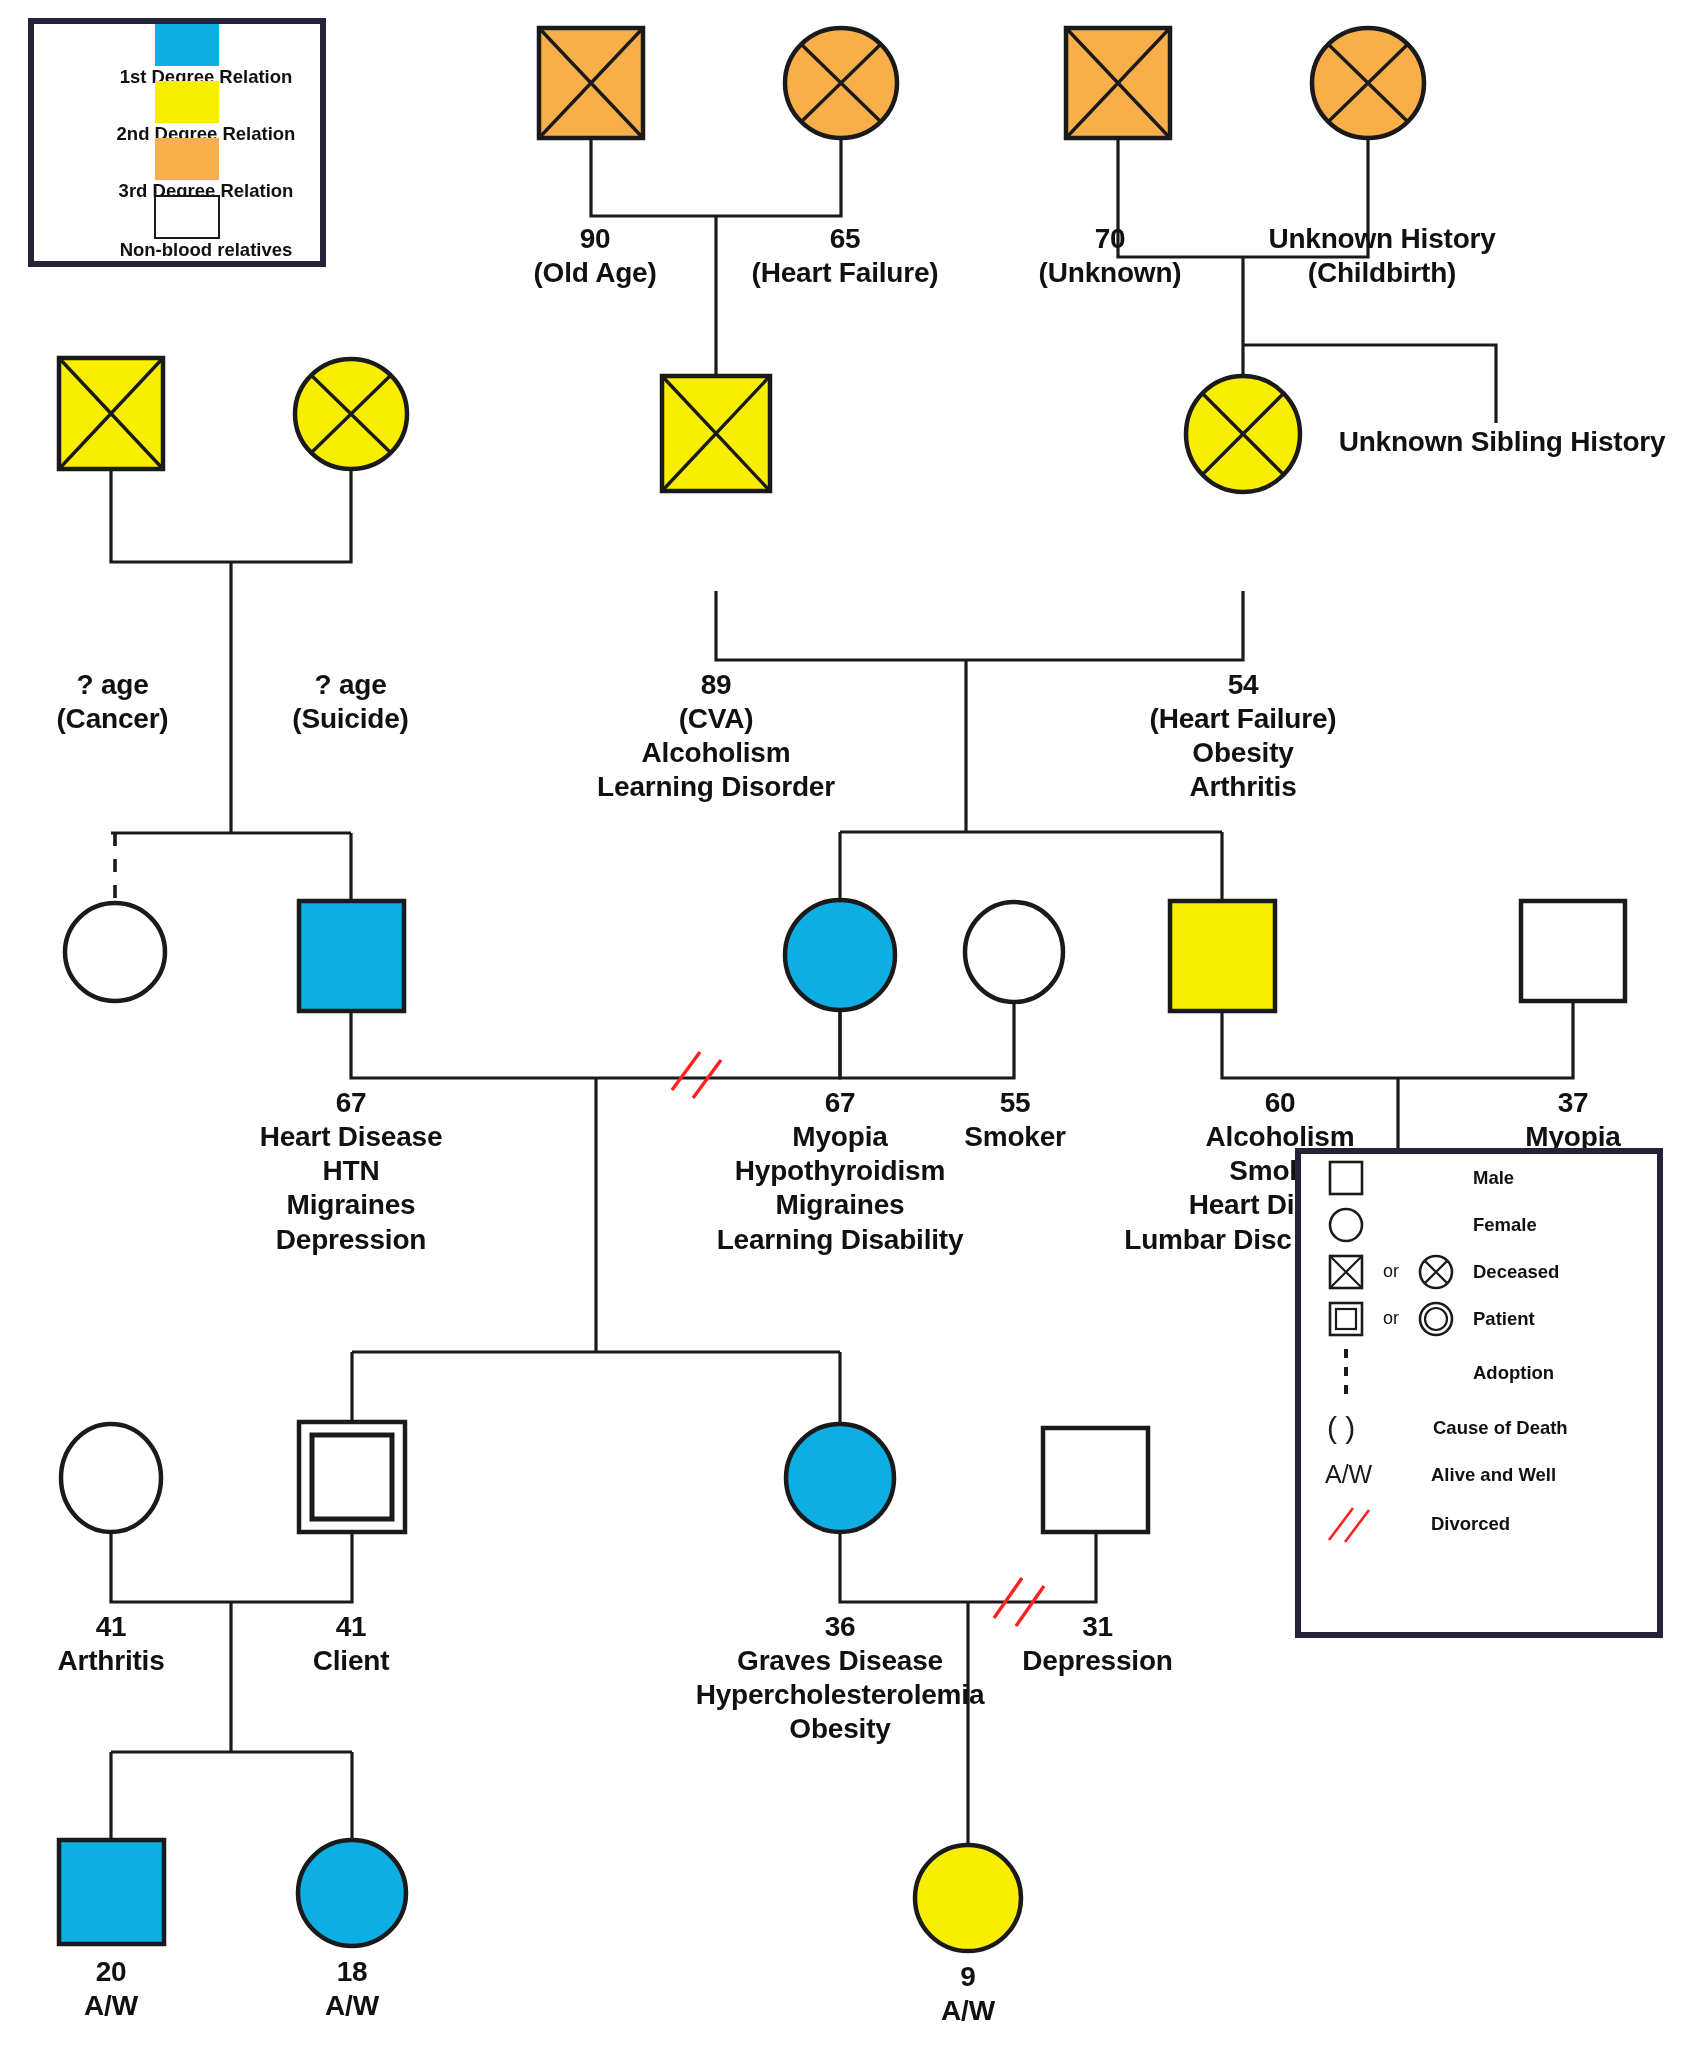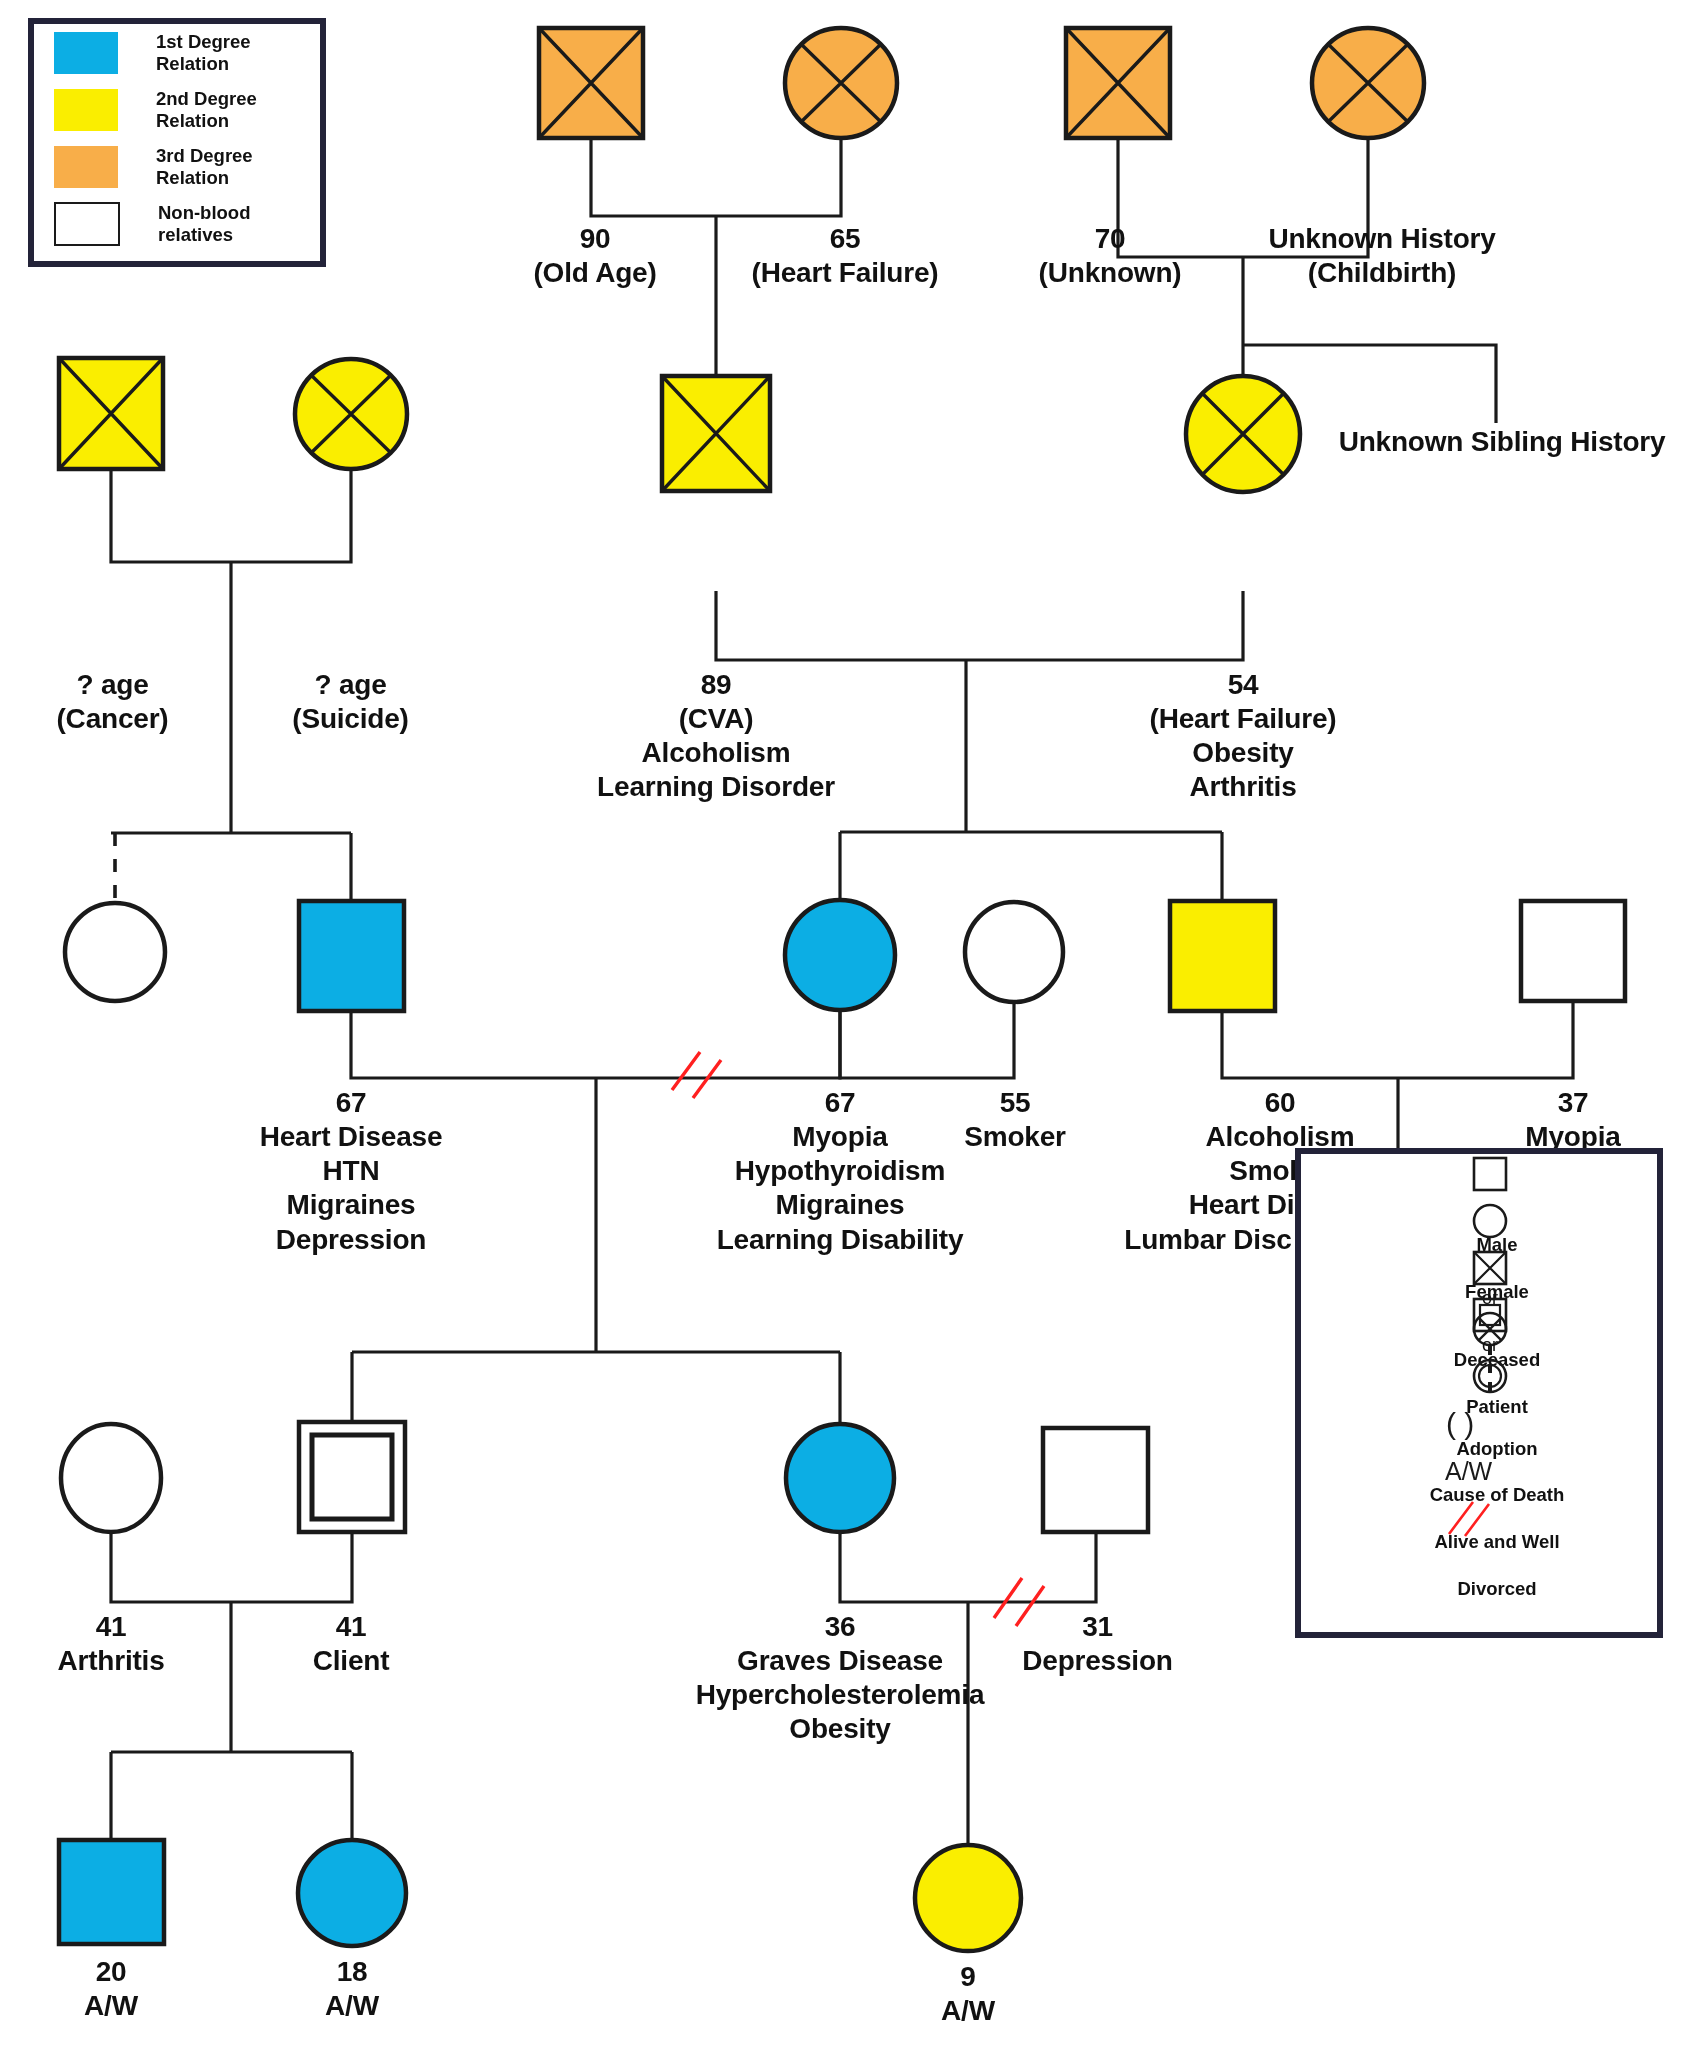--- a/index.html
+++ b/index.html
@@ -45,20 +45,21 @@
   }
   #legend-degree {
     left: 28px; top: 18px; width: 298px; height: 249px;
     padding: 0;
   }
   .legend-row {
     display: flex;
     align-items: center;
     height: 57px;
     padding-left: 20px;
+    flex-direction: column;
   }
   .swatch {
     width: 62px; height: 40px;
     border: 1px solid #1a1a1a;
     flex: 0 0 auto;
   }
   .legend-text {
     margin-left: 38px;
     font-weight: bold;
     font-size: 18.5px;
@@ -66,21 +67,20 @@
     font-family: "Liberation Sans", sans-serif;
   }
   #legend-symbols {
     left: 1295px; top: 1148px; width: 368px; height: 490px;
   }
   .sym-row {
     display: flex;
     align-items: center;
     height: 47px;
     padding-left: 22px;
-    flex-direction: column;
   }
   .sym-slot {
     width: 46px; height: 40px;
     display: flex; align-items: center; justify-content: center;
     flex: 0 0 auto;
   }
   .sym-or {
     width: 44px;
     text-align: center;
     font-size: 18px;

